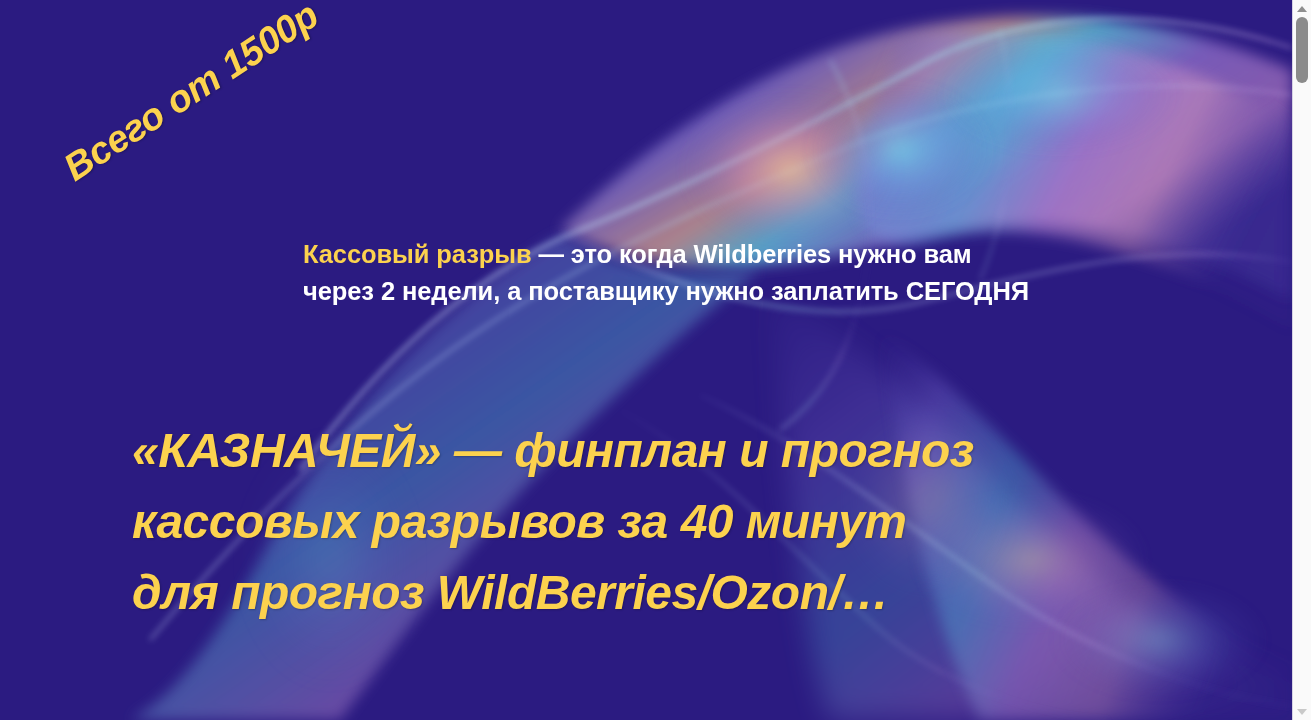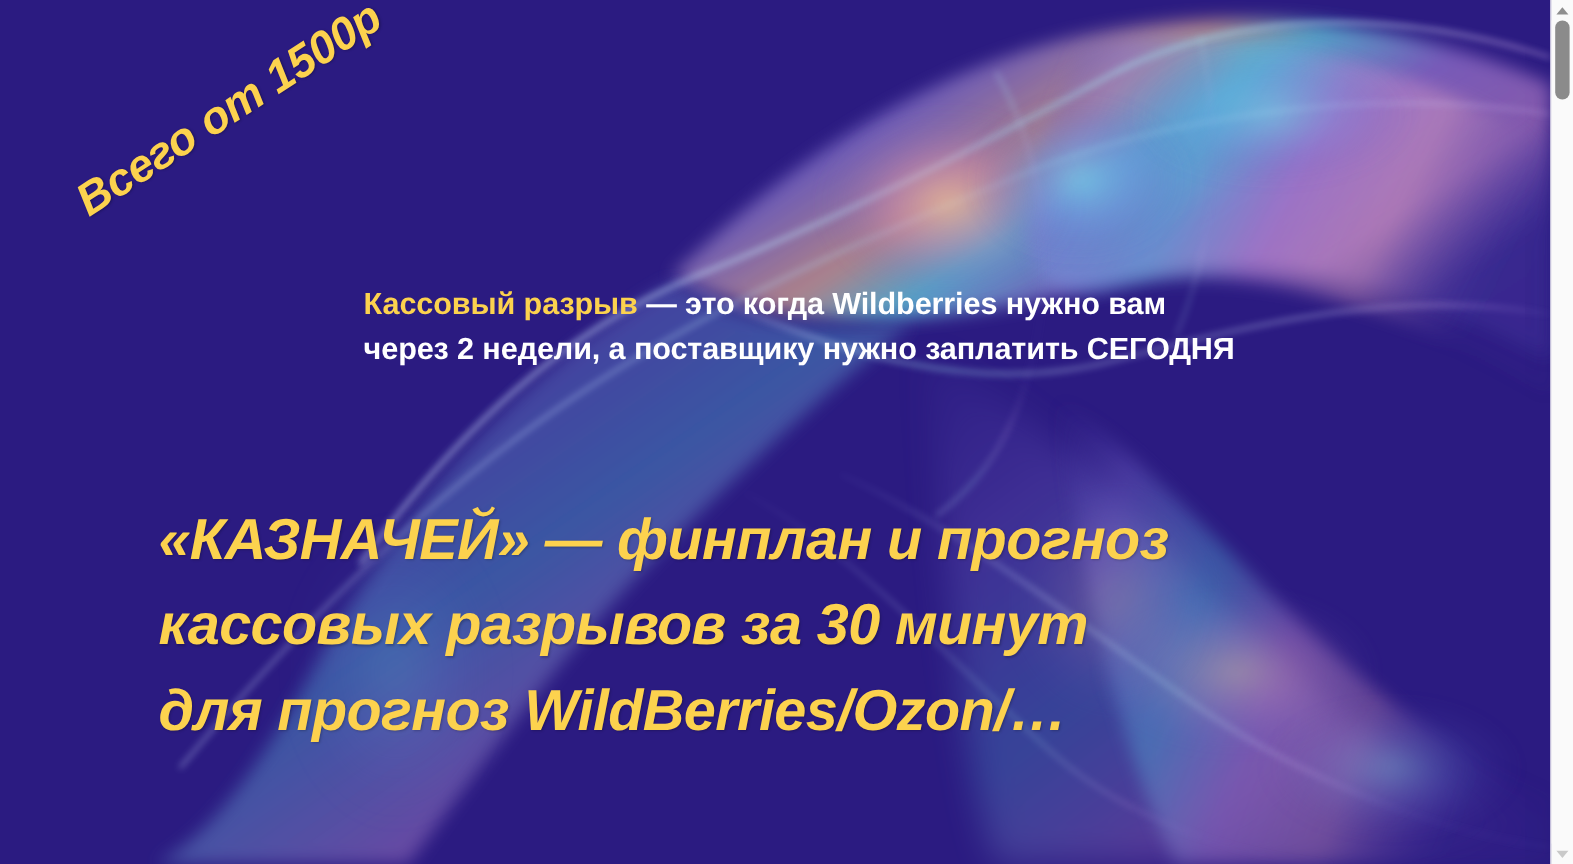--- a/index.html
+++ b/index.html
@@ -243,21 +243,21 @@
 
     <div id="price-badge">Всего от 1500р</div>
 
     <div id="subtitle">
       <span class="accent">Кассовый разрыв</span><span> — это когда Wildberries нужно вам</span><br>
       <span>через 2 недели, а поставщику нужно заплатить СЕГОДНЯ</span>
     </div>
 
     <h1 id="headline">
       <span class="hl-line">«КАЗНАЧЕЙ» — финплан и прогноз</span>
-      <span class="hl-line">кассовых разрывов за 30 минут</span>
+      <span class="hl-line">кассовых разрывов за 40 минут</span>
       <span class="hl-line">для прогноз WildBerries/Ozon/…</span>
     </h1>
 
   </div>
 
   <div id="scrollbar">
     <div id="scroll-up">
       <span class="arrow-up"></span>
     </div>
     <div id="scroll-track"></div>

